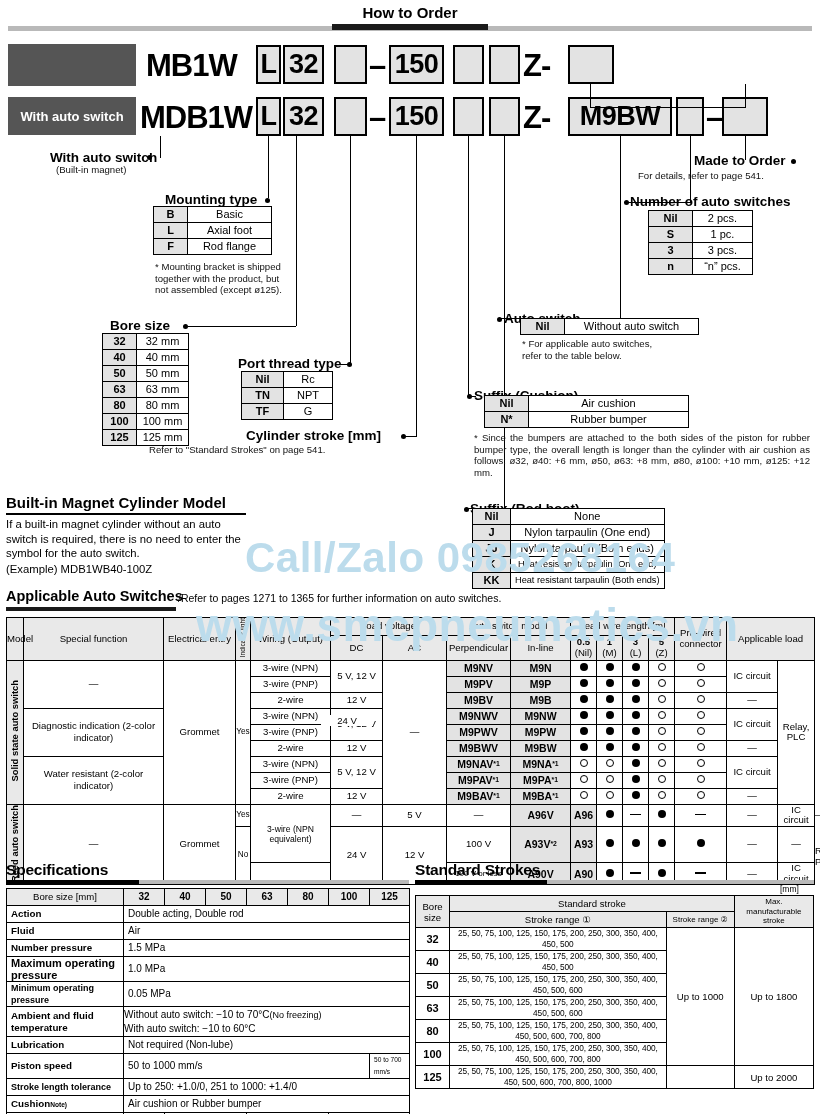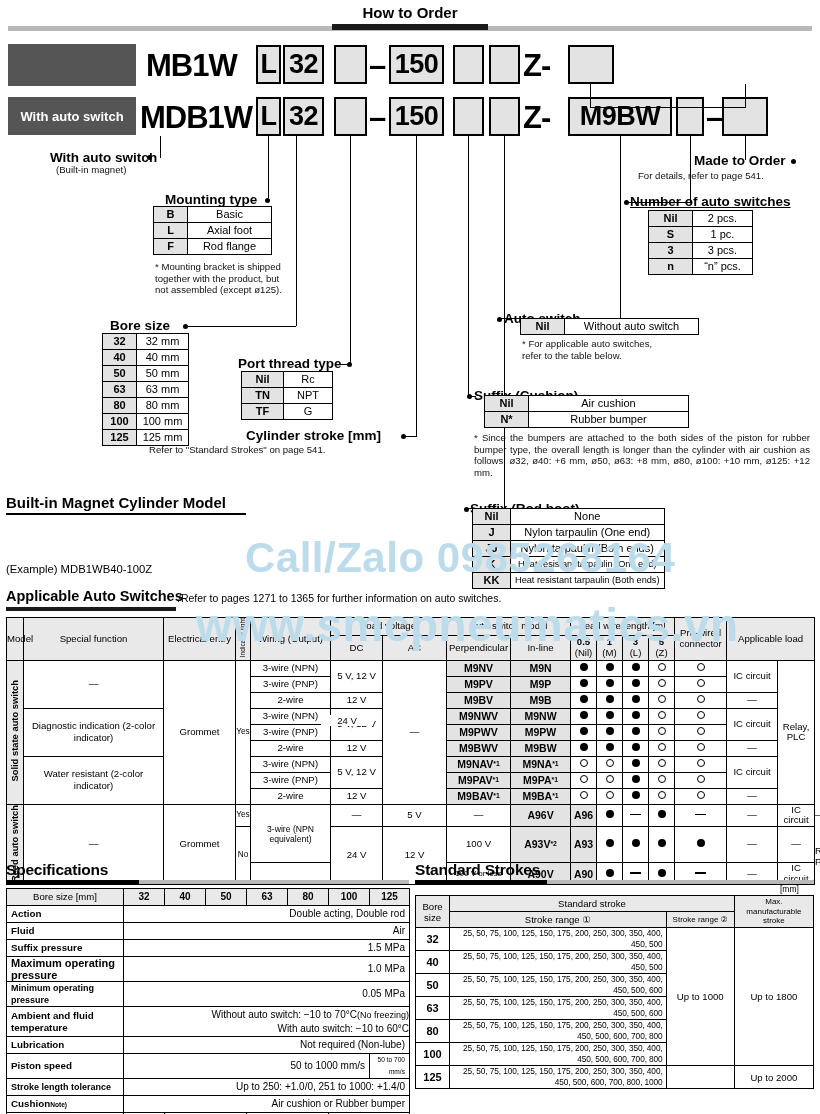--- a/index.html
+++ b/index.html
@@ -63,31 +63,31 @@
           border:1.2px solid #000; background:#fff; }
   .dash { display:inline-block; width:11px; height:1.4px; background:#000; vertical-align:3px; }
 
   
   #spec { position:absolute; left:6px; top:888px; width:403px; font-size:10px; }
   #spec table { border-collapse:collapse; width:100%; table-layout:fixed; }
   #spec td { border:0.9px solid #000; height:17px; padding:0 4px; line-height:12px; }
   #spec td.rh { background:#fff; font-weight:bold; font-size:9.8px; width:117px; }
   #spec td.bh { background:#e9e9e9; text-align:center; font-weight:bold; }
   #spec td.bl { background:#e9e9e9; text-align:center; font-size:9.6px; font-weight:normal; }
-  #spec td.c { text-align:right;margin-top:11px; }
+  #spec td.c { text-align:left;margin-top:11px; }
   .tiny { font-size:6.6px; }
 
   
   #strokes { position:absolute; left:415px; top:888px; width:399px; font-size:9.6px; }
   #strokes table { border-collapse:collapse; width:100%; table-layout:fixed; }
   #strokes td { border:0.9px solid #000; height:16px; padding:0 3px; line-height:11px;
                 text-align:center; }
   #strokes td.hd { background:#e9e9e9; }
   #strokes td.bs { background:#fff; font-weight:bold; font-size:11px; }
-  #strokes td.sr { text-align:right; font-size:8.3px; letter-spacing:-0.1px; }
+  #strokes td.sr { text-align:center; font-size:8.3px; letter-spacing:-0.1px; }
 
   .blm-title { position:absolute; left:6px; top:494px; font-size:15px; font-weight:bold; }
   .blm-rule { position:absolute; left:6px; top:513px; width:240px; height:1.6px; background:#000; }
   .blm-text { position:absolute; left:6px; top:517px; font-size:11.3px; line-height:14.6px; }
 
   .aas-title { position:absolute; left:6px; top:588px; font-size:14.5px; font-weight:bold; }
   .aas-sub { position:absolute; left:178px; top:592px; font-size:10.5px; }
   .aas-rule { position:absolute; left:6px; top:607px; width:170px; height:4px; background:#1a1a1a; }
 </style>
 </head>
@@ -233,21 +233,21 @@
 
   <span class="dot" style="left:401px;top:434px;"></span>
   <div class="lbl" style="left:246px;top:428px;">Cylinder stroke [mm]</div>
   <div class="note" style="left:149px;top:444px;">Refer to "Standard Strokes" on page 541.</div>
 
   <span class="dot" style="left:791px;top:159px;"></span>
   <div class="lbl" style="left:694px;top:153px;">Made to Order</div>
   <div class="note" style="left:638px;top:170px;">For details, refer to page 541.</div>
 
   <span class="dot" style="left:624px;top:200px;"></span>
-  <div class="lbl" style="left:630px;top:194px;text-decoration:underline;">Number of auto switches</div>
+  <div class="lbl" style="left:630px;top:194px;">Number of auto switches</div>
   <table class="otbl" style="left:648px;top:210px;">
       <tbody>
     <tr>
           <td class="k" style="width:44px">Nil</td>
           <td class="v" style="width:60px">2 pcs.</td>
         </tr>
     <tr>
           <td class="k">S</td>
           <td class="v">1 pc.</td>
         </tr>
@@ -313,20 +313,21 @@
         </tr>
     <tr>
           <td class="k">KK</td>
           <td class="v" style="font-size:9.2px">Heat resistant tarpaulin (Both ends)</td>
         </tr>
   </tbody>
     </table>
 
   <div class="blm-title">Built-in Magnet Cylinder Model</div>
   <div class="blm-rule"></div>
+  <div class="blm-text" style="width:240px;">If a built-in magnet cylinder without an auto switch is required, there is no need to enter the symbol for the auto switch.</div>
   <div class="blm-text" style="top:562px;">(Example) MDB1WB40-100Z</div>
 
   <div class="wm wm1">Call/Zalo 0985268164</div>
   <div class="wm wm2">www.smcpneumatics.vn</div>
 
   <div class="aas-title">Applicable Auto Switches</div>
   <div class="aas-sub">/Refer to pages 1271 to 1365 for further information on auto switches.</div>
   <div class="aas-rule"></div>
 
   <div id="sw-table">
@@ -568,21 +569,21 @@
       </tr>
       <tr>
             <td class="rh">Action</td>
             <td class="c" colspan="7">Double acting, Double rod</td>
           </tr>
       <tr>
             <td class="rh">Fluid</td>
             <td class="c" colspan="7">Air</td>
           </tr>
       <tr>
-            <td class="rh">Suffix pressure</td>
+            <td class="rh">Number pressure</td>
             <td class="c" colspan="7">1.5 MPa</td>
           </tr>
       <tr>
             <td class="rh" style="font-size:11px">Maximum operating pressure</td>
             <td class="c" colspan="7">1.0 MPa</td>
           </tr>
       <tr>
             <td class="rh" style="font-size:9px">Minimum operating pressure</td>
             <td class="c" colspan="7">0.05 MPa</td>
           </tr>

